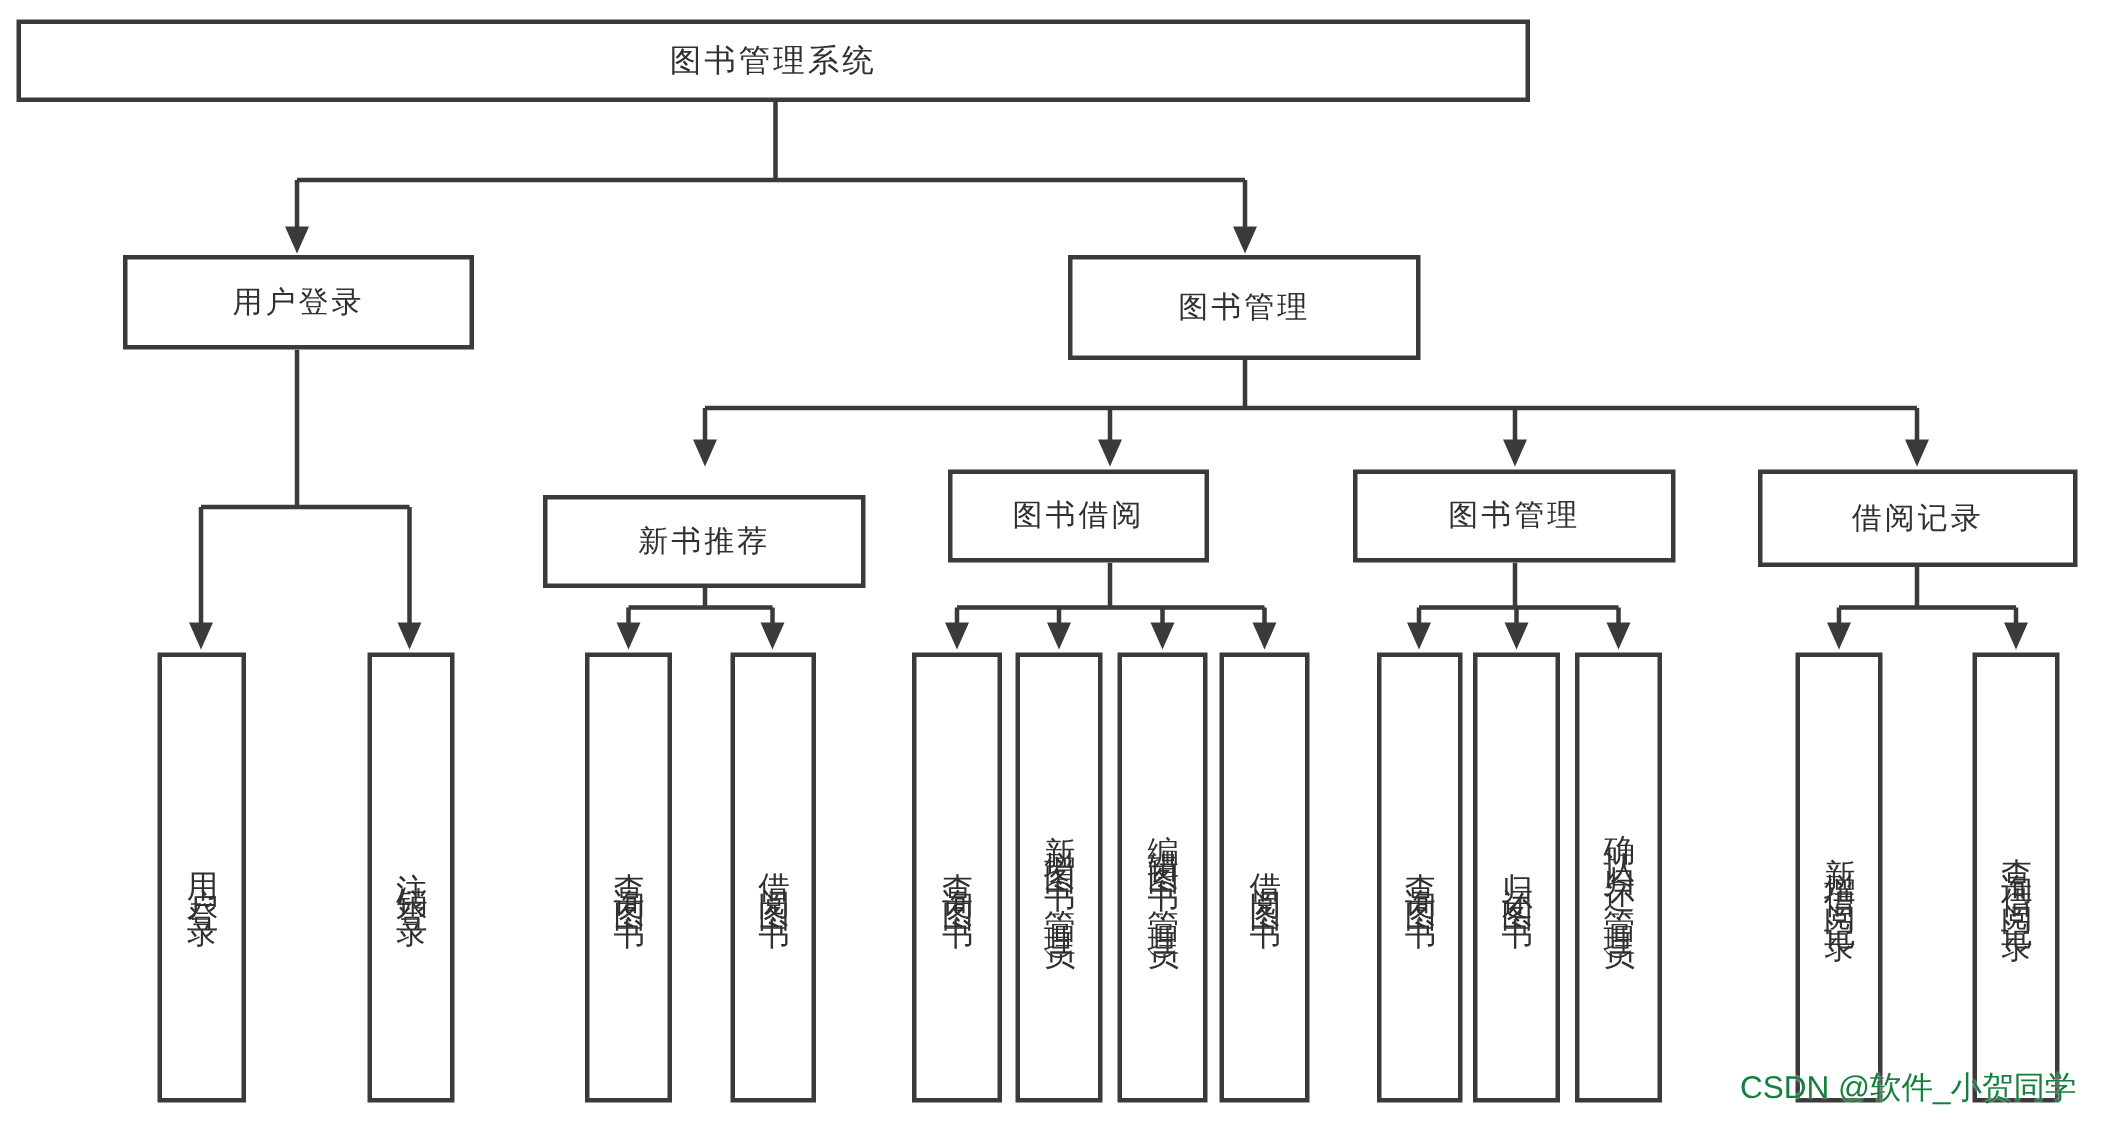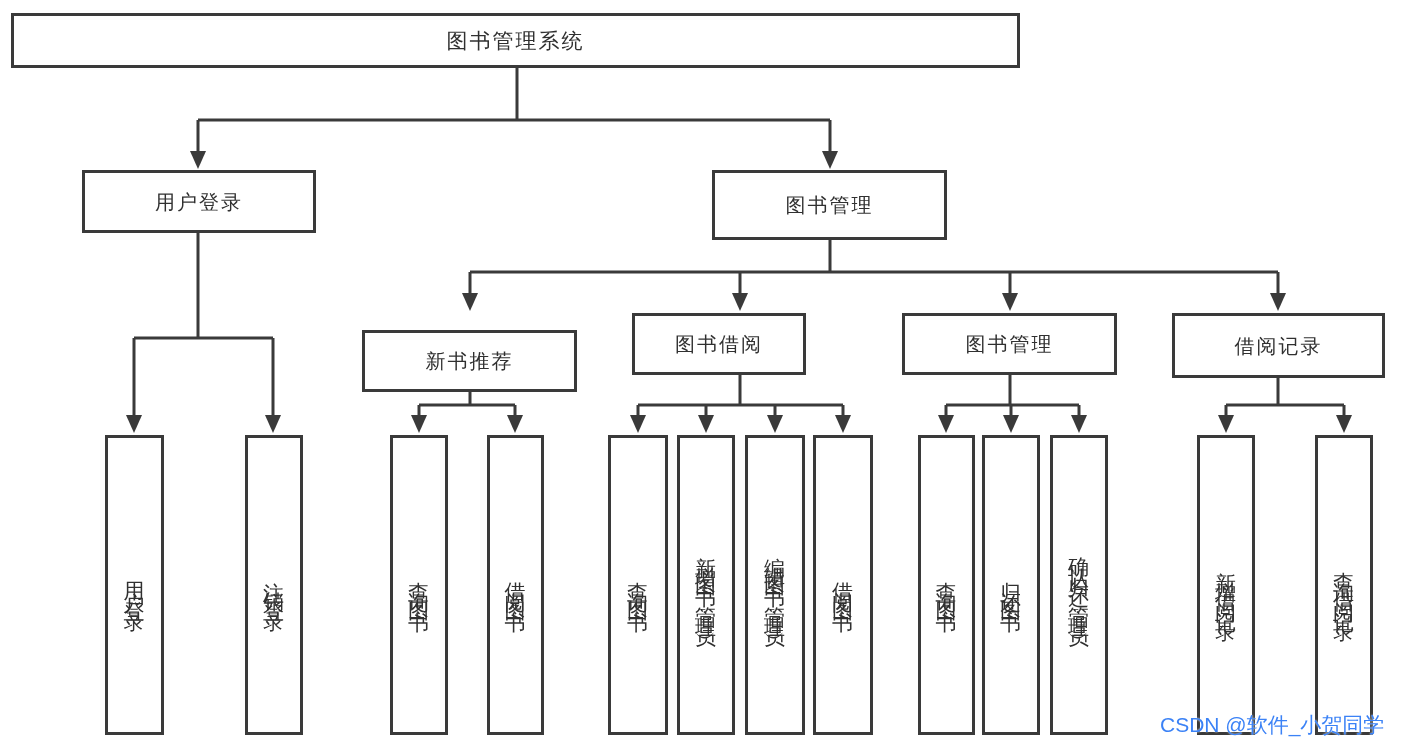--- a/index.html
+++ b/index.html
@@ -15,21 +15,21 @@
     line-height:1;
   }
   .h{font-size:20px;letter-spacing:2px;}
   .root{font-size:21px;}
   .v{
     writing-mode:vertical-lr;text-orientation:mixed;
     font-size:21px;letter-spacing:10px;
   }
   .watermark{
     position:absolute;left:1160px;top:711px;z-index:5;
-    font-size:21px;color:#3b82f6;white-space:nowrap;
+    font-size:21px;color:#15803d;white-space:nowrap;
     text-shadow:0 0 2px #ffffff;
   }
 </style>
 </head>
 <body>
 
 <div class="canvas">
 
   <svg class="wires" width="1405" height="747" viewBox="0 0 1405 747">
     <path fill="none" stroke="#3a3a3a" stroke-width="3" d="M517 68 V120 M198 120 H830 M198 120 V157 M830 120 V157

